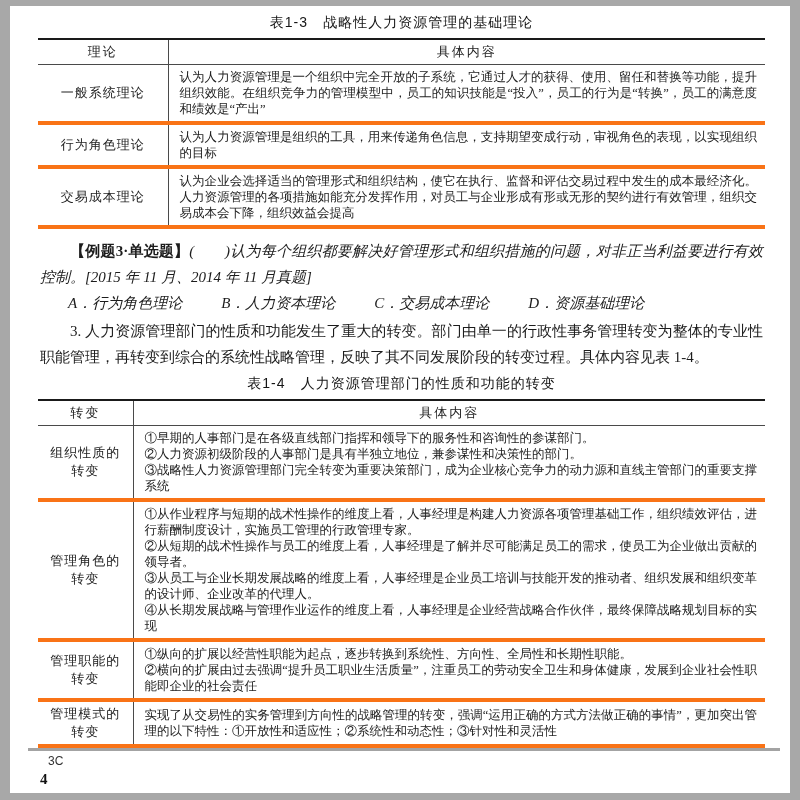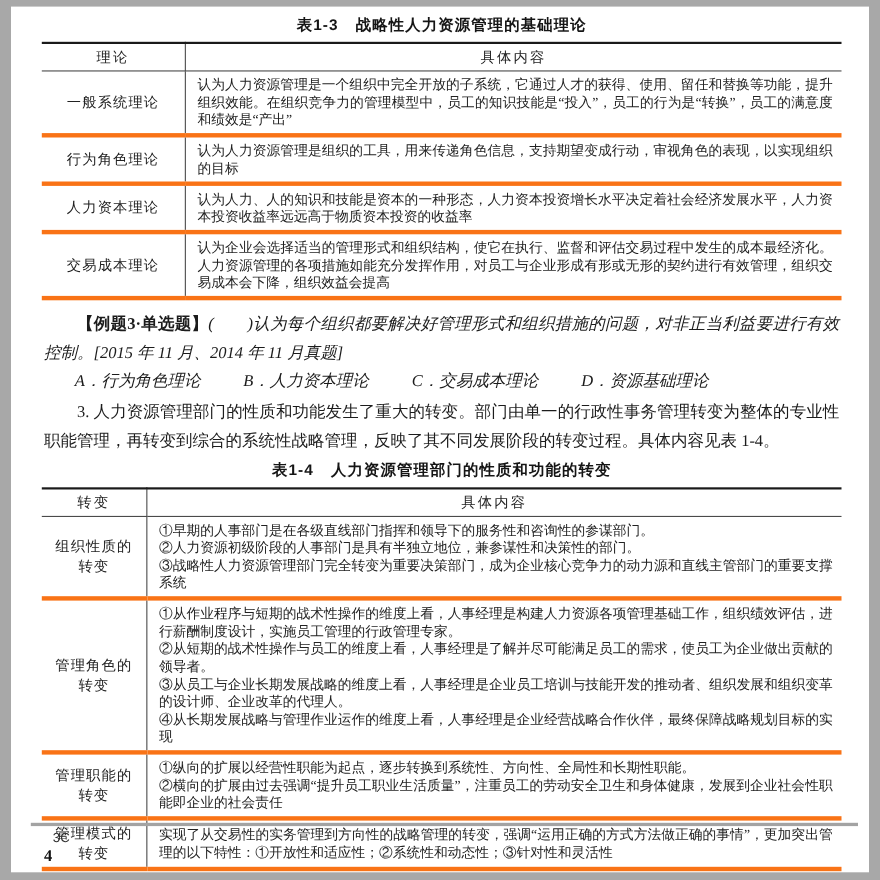--- a/index.html
+++ b/index.html
@@ -16,21 +16,21 @@
     background:#ffffff;
     box-sizing:border-box;
     padding:6px 25px 0 28px;
     color:#1c1c1c;
     overflow:hidden;
   }
   
   .table-caption {
     text-align:center;
     font-family:"Liberation Sans","DejaVu Sans",sans-serif;
-    font-weight:bold;
+    font-weight:normal;
     font-size:14px;
     margin:2px 0 6px 0;
     letter-spacing:1px;
     color:#151515;
   }
   .table-caption .cap-title { margin-left:1.1em; }
   
   table.book-table {
     width:100%;
     border-collapse:collapse;
@@ -146,26 +146,20 @@
             <p>认为人力资源管理是一个组织中完全开放的子系统，它通过人才的获得、使用、留任和替换等功能，提升组织效能。在组织竞争力的管理模型中，员工的知识技能是“投入”，员工的行为是“转换”，员工的满意度和绩效是“产出”</p>
           </td>
       </tr>
       <tr>
         <td class="label-col">行为角色理论</td>
         <td class="detail-col">
             <p>认为人力资源管理是组织的工具，用来传递角色信息，支持期望变成行动，审视角色的表现，以实现组织的目标</p>
           </td>
       </tr>
       <tr>
-        <td class="label-col">人力资本理论</td>
-        <td class="detail-col">
-            <p>认为人力、人的知识和技能是资本的一种形态，人力资本投资增长水平决定着社会经济发展水平，人力资本投资收益率远远高于物质资本投资的收益率</p>
-          </td>
-      </tr>
-      <tr>
         <td class="label-col">交易成本理论</td>
         <td class="detail-col">
             <p>认为企业会选择适当的管理形式和组织结构，使它在执行、监督和评估交易过程中发生的成本最经济化。人力资源管理的各项措施如能充分发挥作用，对员工与企业形成有形或无形的契约进行有效管理，组织交易成本会下降，组织效益会提高</p>
           </td>
       </tr>
     </tbody>
   </table>
 
   <p class="example">
     <span class="ex-label">【例题3·单选题】</span><span class="ex-q">(　　)认为每个组织都要解决好管理形式和组织措施的问题，对非正当利益要进行有效控制。[2015 年 11 月、2014 年 11 月真题]</span>

